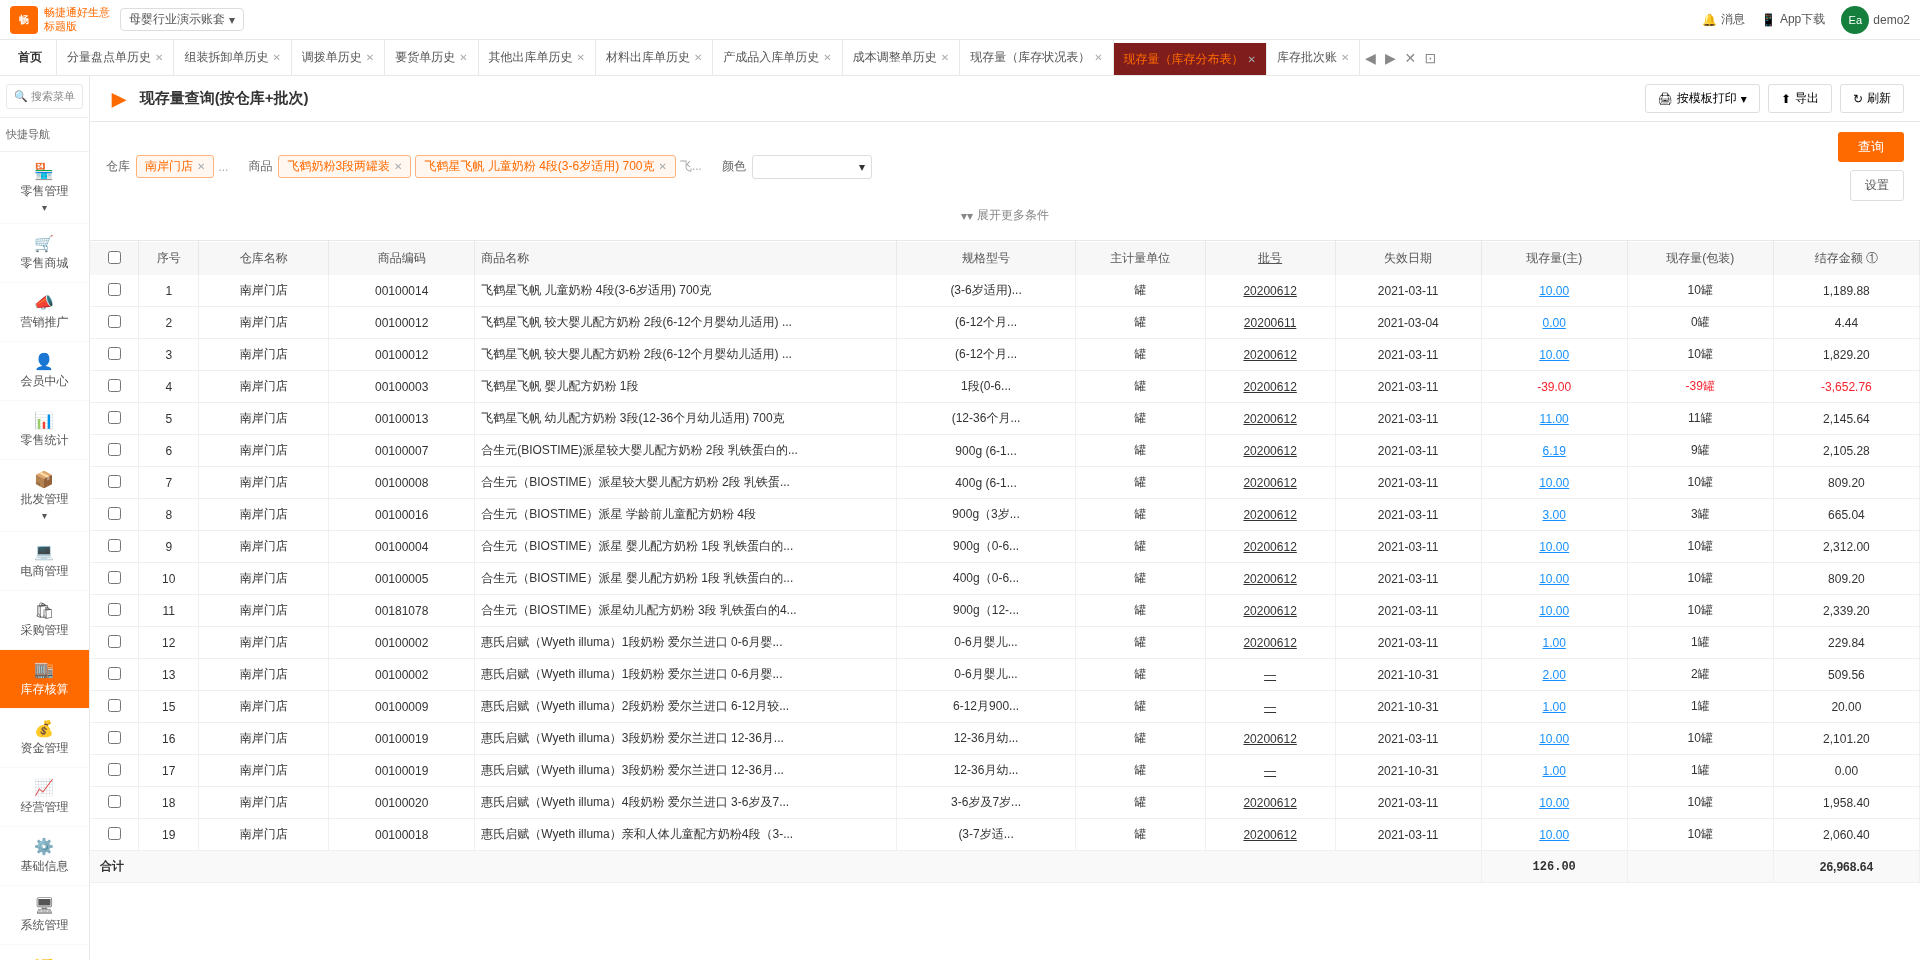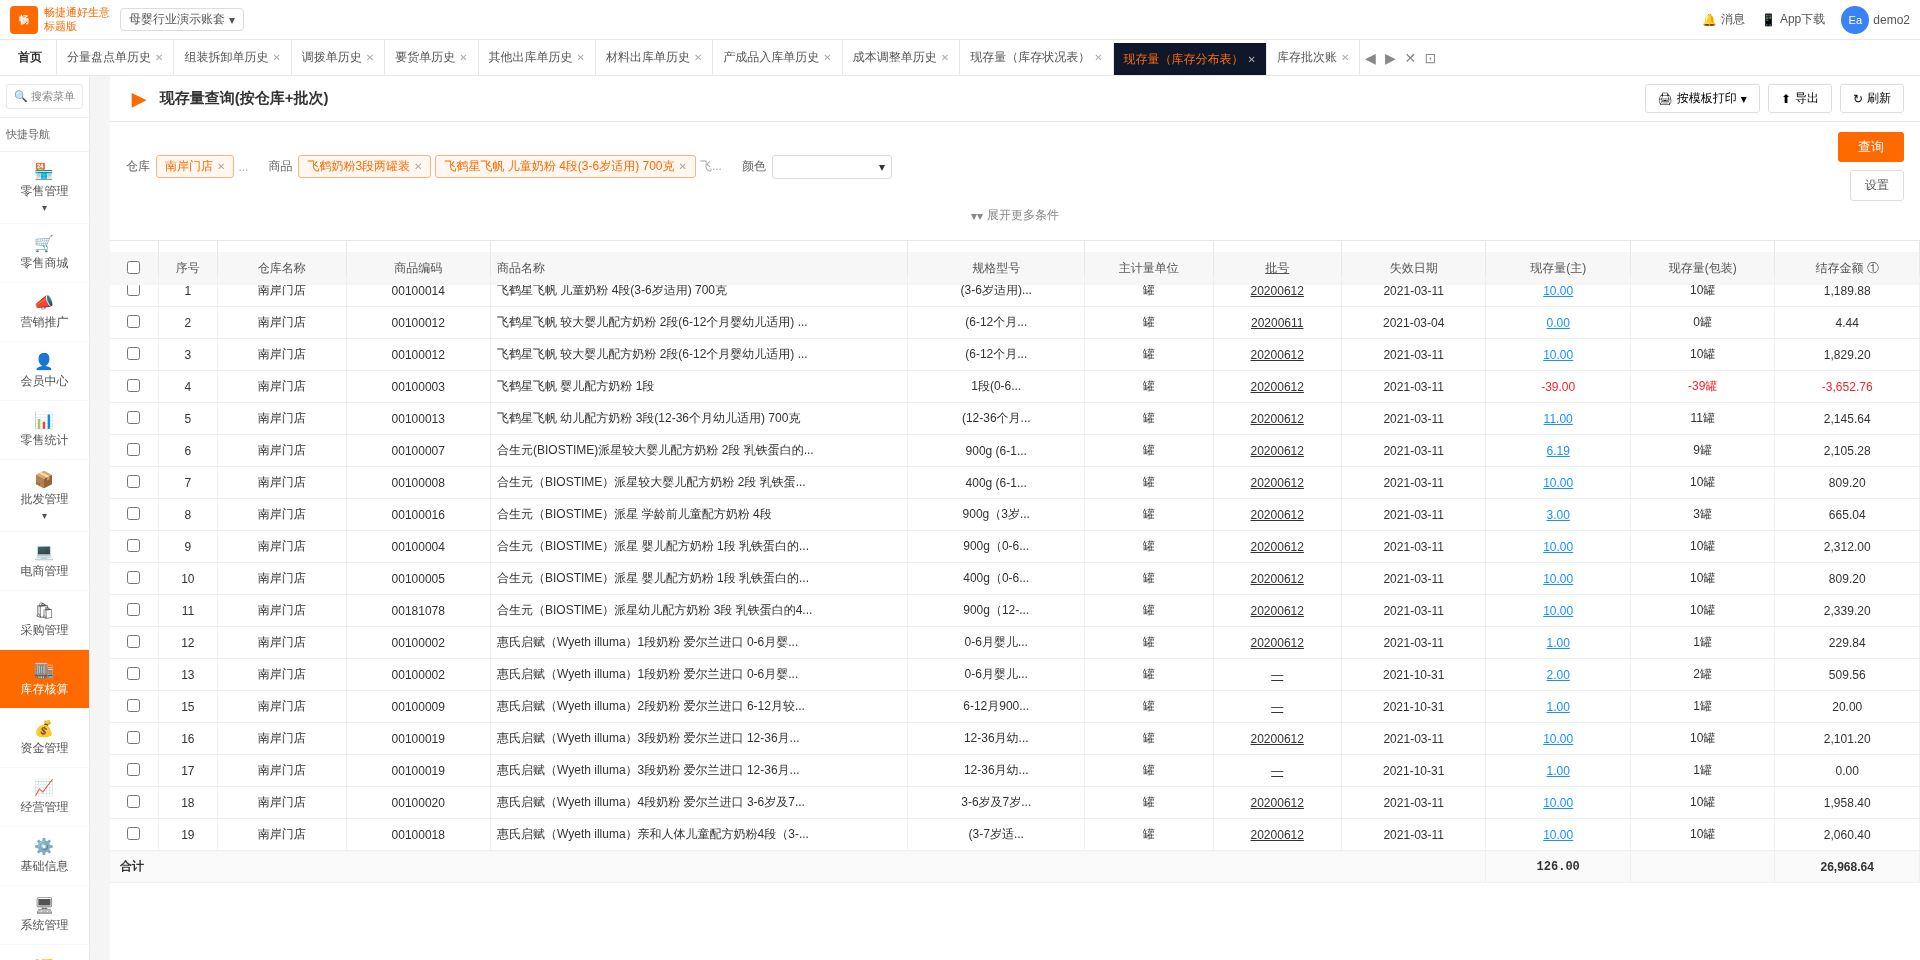--- a/index.html
+++ b/index.html
@@ -20,28 +20,28 @@
     
     .tab-bar {
       display: flex; align-items: center; background: #fff; height: 36px;
       border-bottom: 1px solid #e8e8e8; padding: 0 4px; overflow: hidden;
     }
     .tab-item {
       display: flex; align-items: center; gap: 4px; padding: 0 10px; height: 36px;
       border-right: 1px solid #e8e8e8; font-size: 12px; color: #555; cursor: pointer;
       white-space: nowrap;
     }
-    .tab-item.active { color: #ff6a00; background: #0f172a; border-bottom: 2px solid #ff6a00; margin-top: 6px; }
+    .tab-item.active { color: #ff6a00; background: #7f1d1d; border-bottom: 2px solid #ff6a00; margin-top: 6px; }
     .tab-close { color: #aaa; font-size: 10px; cursor: pointer; }
     .tab-home { padding: 0 14px; color: #333; font-weight: bold; }
     .tab-nav-arrows { display: flex; align-items: center; }
     .tab-nav-btn { width: 20px; height: 36px; display: flex; align-items: center; justify-content: center; cursor: pointer; color: #888; font-size: 14px; border: none; background: none; }
 
     
-    .main-layout { display: flex; height: calc(100vh - 76px); gap: 20px; }
+    .main-layout { display: flex; height: calc(100vh - 76px); }
 
     
     .sidebar { width: 90px; background: #fff; border-right: 1px solid #e8e8e8; display: flex; flex-direction: column; }
     .sidebar-search { padding: 8px 6px; border-bottom: 1px solid #f0f0f0; }
     .sidebar-search-btn { width: 100%; background: none; border: 1px solid #e8e8e8; border-radius: 3px; padding: 4px; font-size: 11px; color: #888; cursor: pointer; }
     .sidebar-nav { padding: 4px 0; border-bottom: 1px solid #f0f0f0; }
     .sidebar-nav-btn { width: 100%; background: none; border: none; padding: 5px 6px; font-size: 11px; color: #666; cursor: pointer; text-align: left; }
     .sidebar-menu { flex: 1; overflow-y: auto; }
     .sidebar-item {
       padding: 10px 6px; cursor: pointer; text-align: center; font-size: 12px;
@@ -83,21 +83,21 @@
     .btn-orange-expand { background: none; border: none; cursor: pointer; color: #ff6a00; font-size: 18px; font-weight: bold; padding: 0 6px; }
 
     .btn-query { background: #ff6a00; color: #fff; border: none; border-radius: 3px; padding: 6px 20px; font-size: 13px; cursor: pointer; }
     .btn-setting { background: #fff; color: #555; border: 1px solid #ddd; border-radius: 3px; padding: 6px 14px; font-size: 12px; cursor: pointer; margin-top: 4px; }
 
     
     .table-container { flex: 1; overflow-y: auto; background: #fff; }
     table { width: 100%; border-collapse: collapse; font-size: 12px; }
     th {
       background: #f7f7f7; border-bottom: 1px solid #e8e8e8; border-right: 1px solid #e8e8e8;
-      padding: 8px 6px; text-align: center; font-weight: 500; color: #555; white-space: nowrap; position: sticky; top: 11px; z-index: 1;
+      padding: 8px 6px; text-align: center; font-weight: 500; color: #555; white-space: nowrap; position: sticky; top: 1px; z-index: 1;
     }
     td {
       border-bottom: 1px solid #f0f0f0; border-right: 1px solid #f0f0f0;
       padding: 7px 6px; text-align: center; color: #333;
     }
     .td-left { text-align: left; }
     .td-link { color: #1890ff; text-decoration: underline; cursor: pointer; }
     .td-red { color: #f5222d; }
     .footer-row td { background: #f9f9f9; font-weight: bold; }
 
@@ -134,21 +134,21 @@
   <div class="top-right">
     <div class="top-right-item">
       <span>🔔</span>
       <span>消息</span>
     </div>
     <div class="top-right-item">
       <span>📱</span>
       <span>App下载</span>
     </div>
     <div class="top-right-item">
-      <div style="width:28px;height:28px;border-radius:50%;background:#3b82f6;display:flex;align-items:center;justify-content:center;color:#fff;font-size:11px;">
+      <div style="width:28px;height:28px;border-radius:50%;background:#15803d;display:flex;align-items:center;justify-content:center;color:#fff;font-size:11px;">
         <span>Ea</span>
       </div>
       <span>demo2</span>
     </div>
   </div>
 </div>
 
 <div class="tab-bar">
   <div class="tab-item tab-home">首页</div>
   <div class="tab-item">

